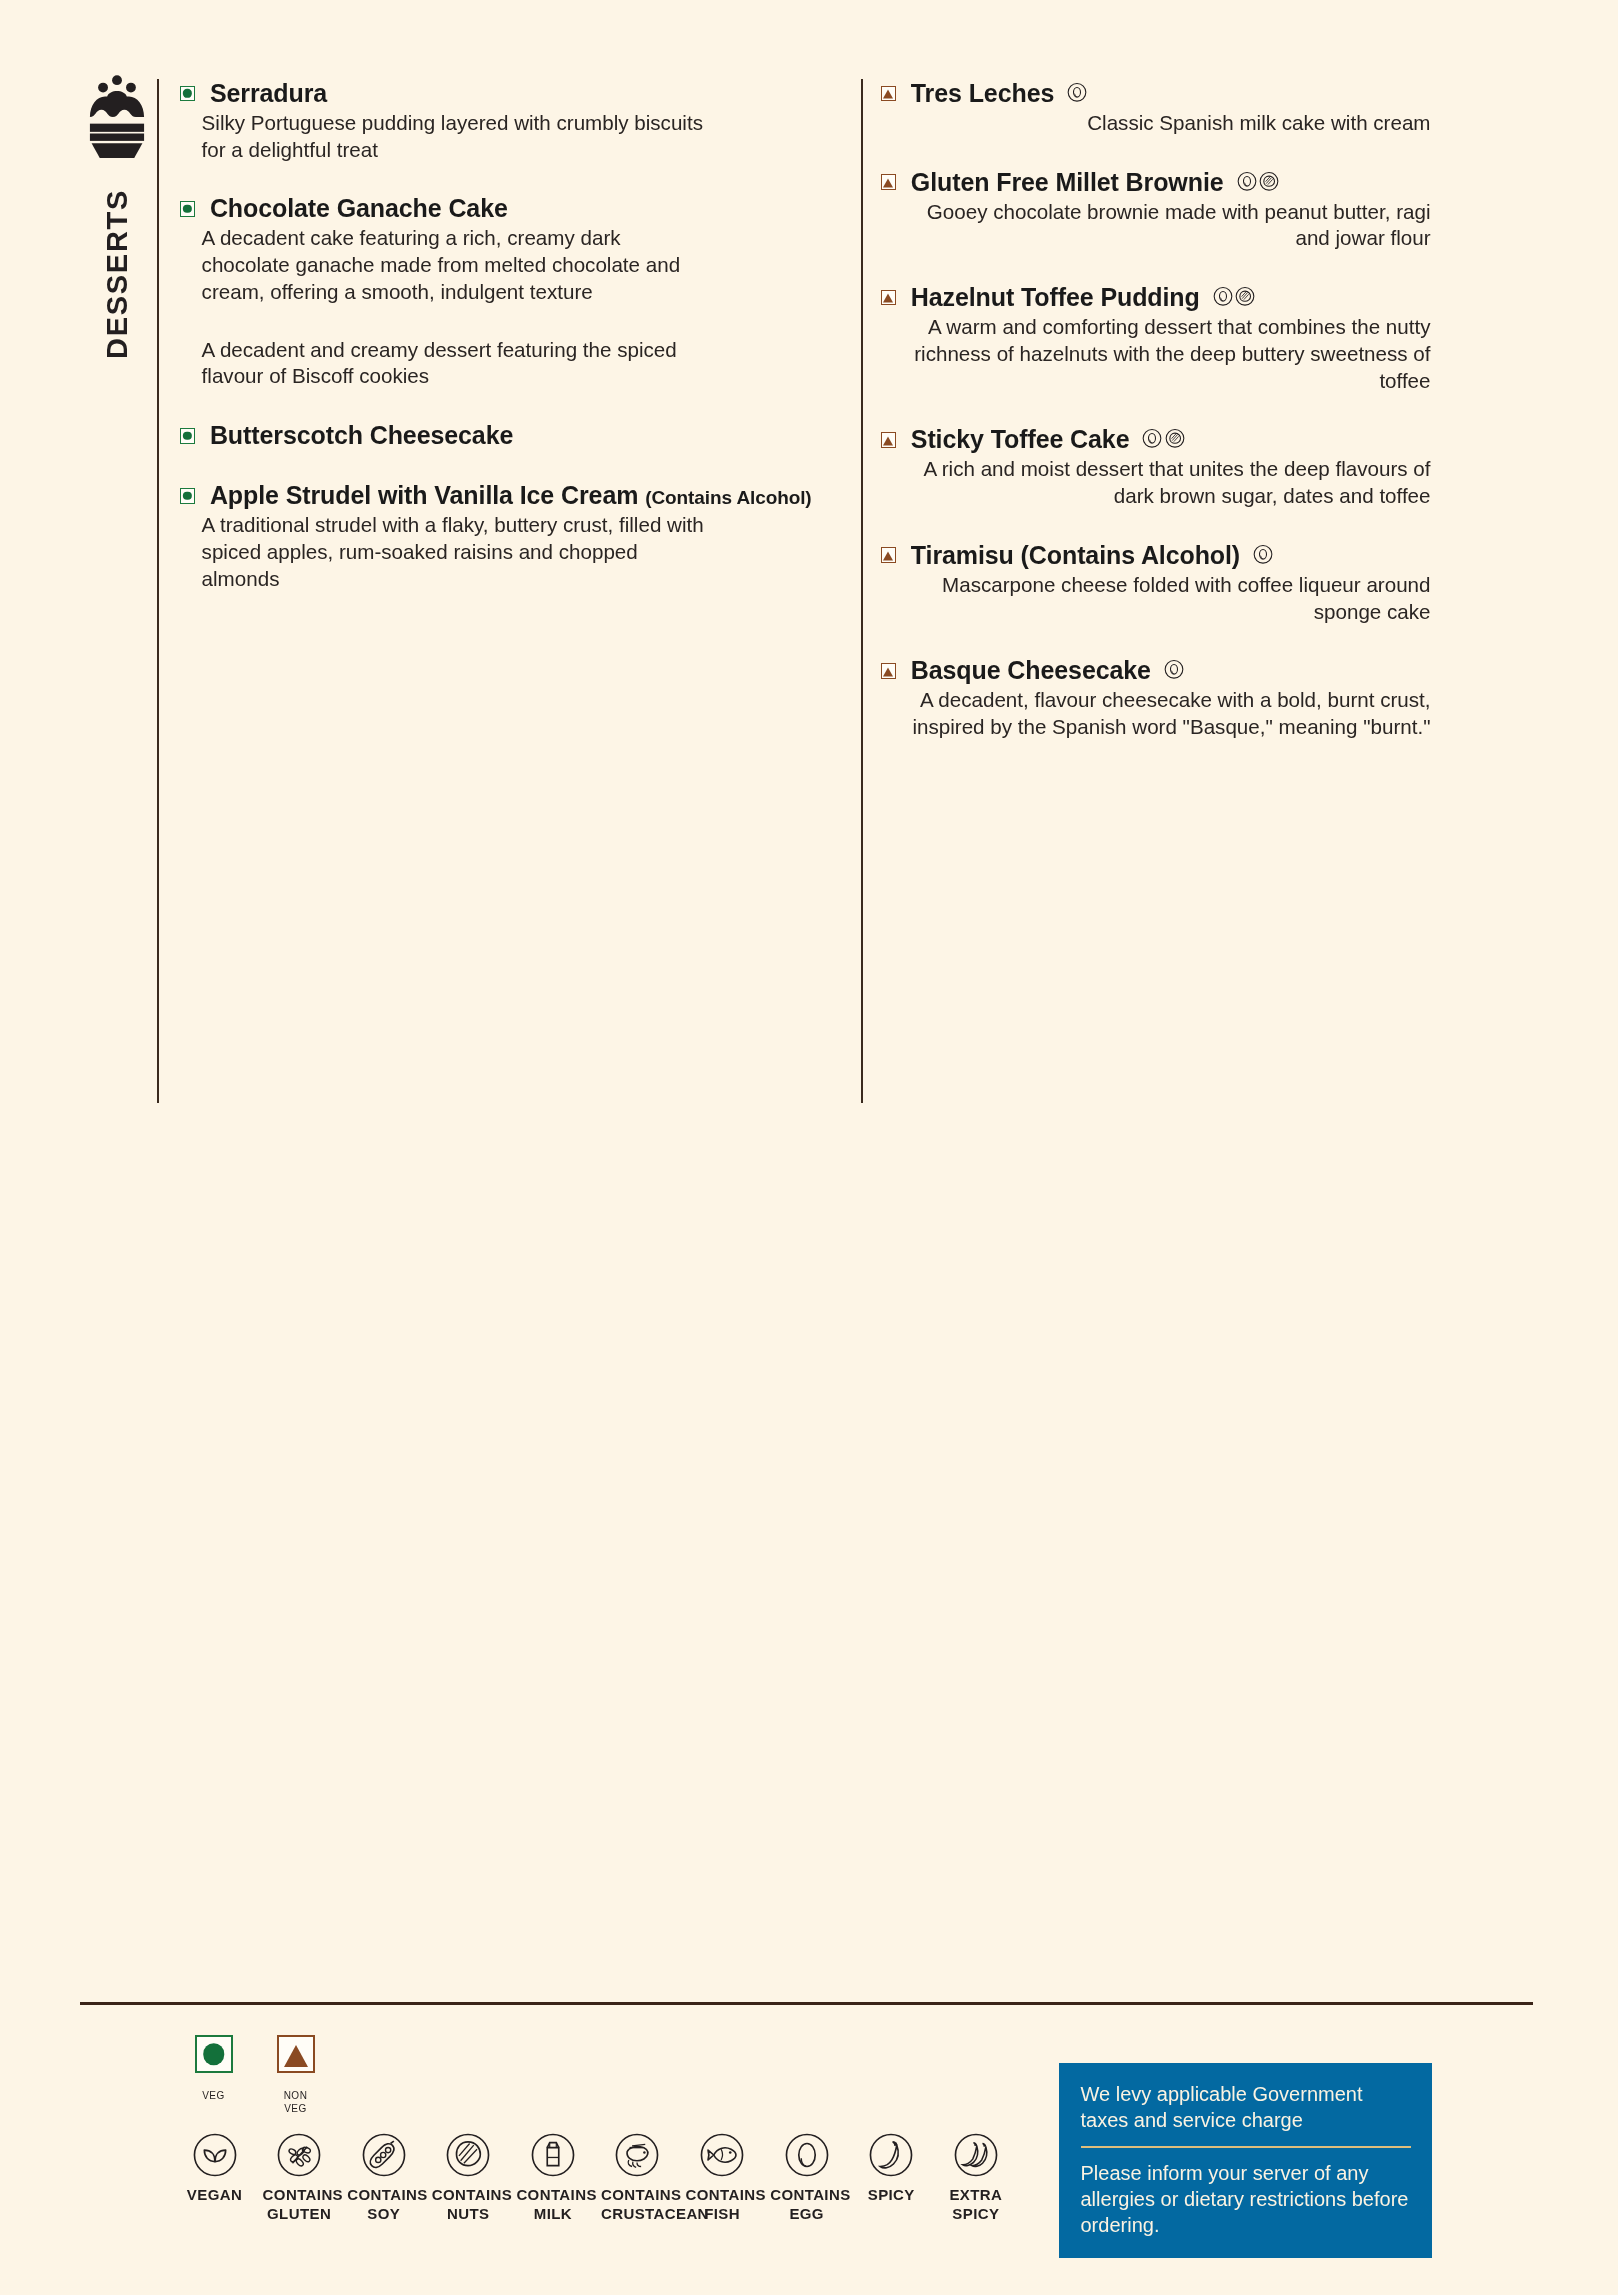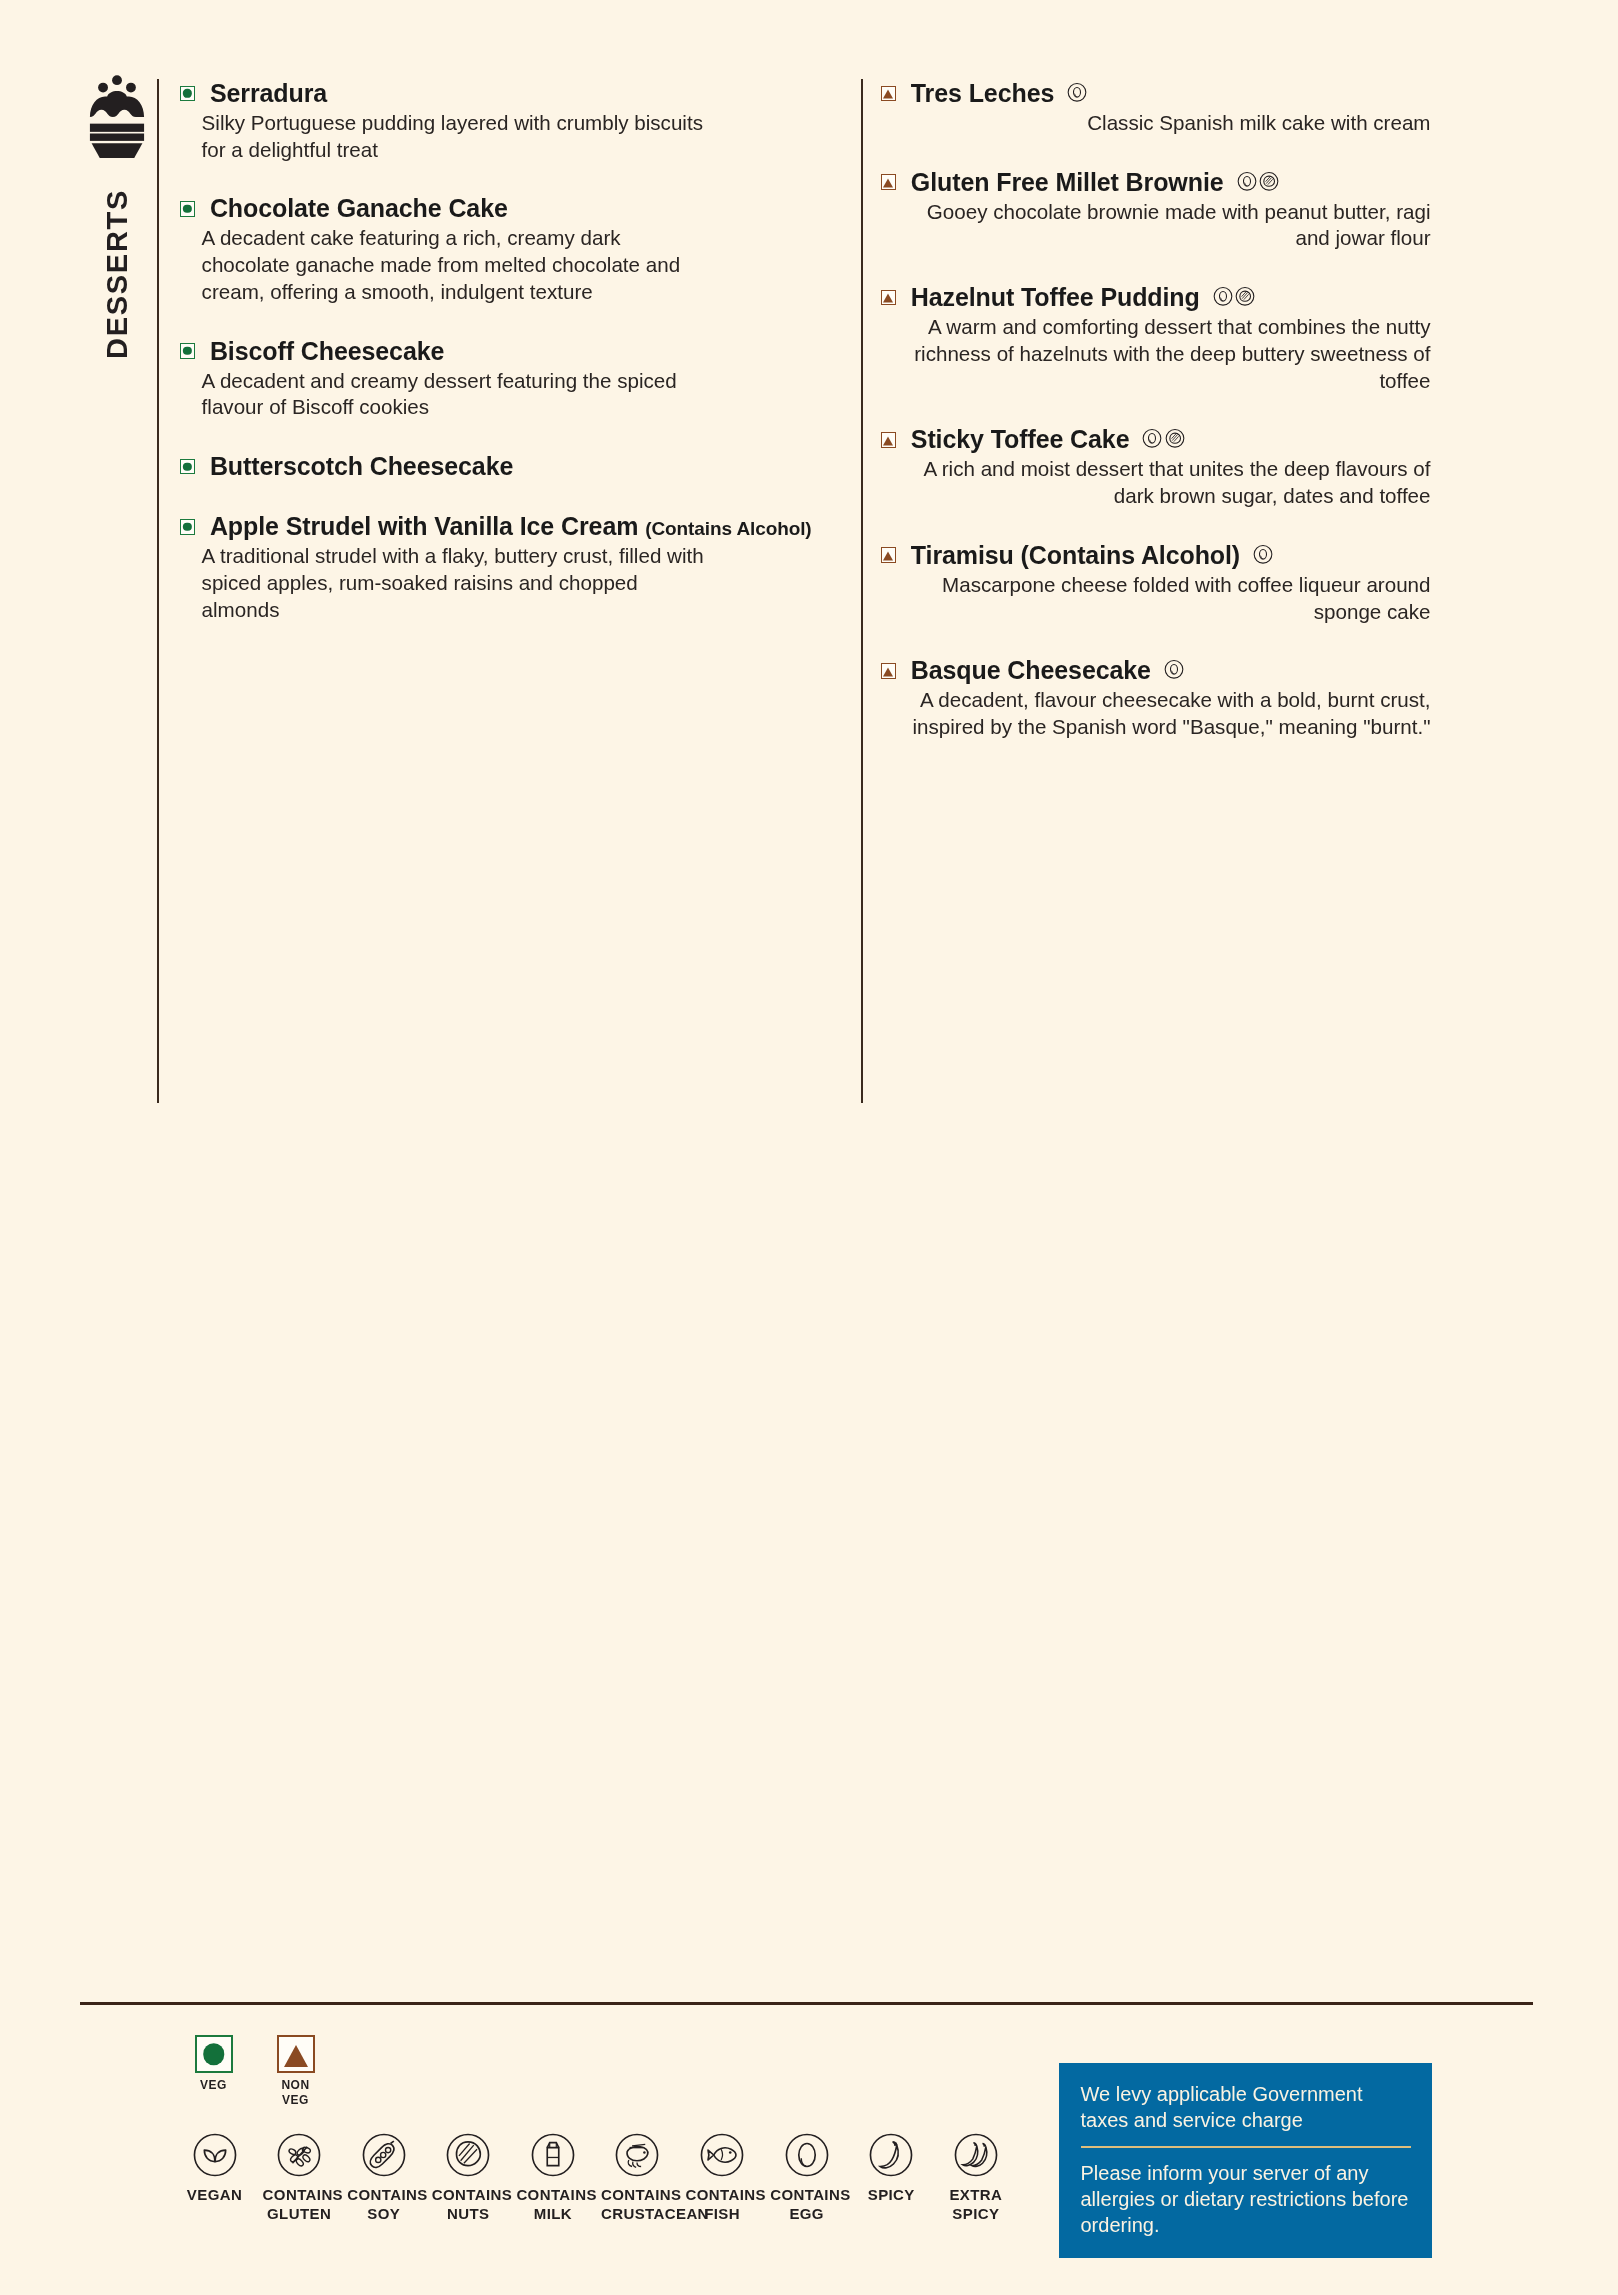--- a/index.html
+++ b/index.html
@@ -170,23 +170,23 @@
   .vmark.nonveg::after {
     content: "";
     position: absolute; left: 50%; top: 57%;
     width: 0; height: 0;
     border-left: 12.4px solid transparent;
     border-right: 12.4px solid transparent;
     border-bottom: 22px solid #8A4A22;
     transform: translate(-50%,-50%);
   }
   .legend-cap {
-    margin-top: 5px;
-    font-size: 12px;
-    font-weight: 700;
+    margin-top: 17px;
+    font-size: 10px;
+    font-weight: 400;
     letter-spacing: 0.5px;
     color: #231F20;
     line-height: 1.28;
   }
 
   .allergen-row {
     position: absolute;
     left: 178px;
     top: 2132px;
     display: flex;
@@ -256,24 +256,20 @@
 
     <div class="item">
       <div class="item-head">
         <span class="mark veg"></span>
         <span class="item-name">Chocolate Ganache Cake</span>
       </div>
       <div class="item-desc">A decadent cake featuring a rich, creamy dark chocolate ganache made from melted chocolate and cream, offering a smooth, indulgent texture</div>
     </div>
 
     <div class="item">
-      <div class="item-head">
-        <span class="mark veg"></span>
-        <span class="item-name">Biscoff Cheesecake</span>
-      </div>
       <div class="item-desc">A decadent and creamy dessert featuring the spiced flavour of Biscoff cookies</div>
     </div>
 
     <div class="item">
       <div class="item-head">
         <span class="mark veg"></span>
         <span class="item-name">Butterscotch Cheesecake</span>
       </div>
     </div>
 

